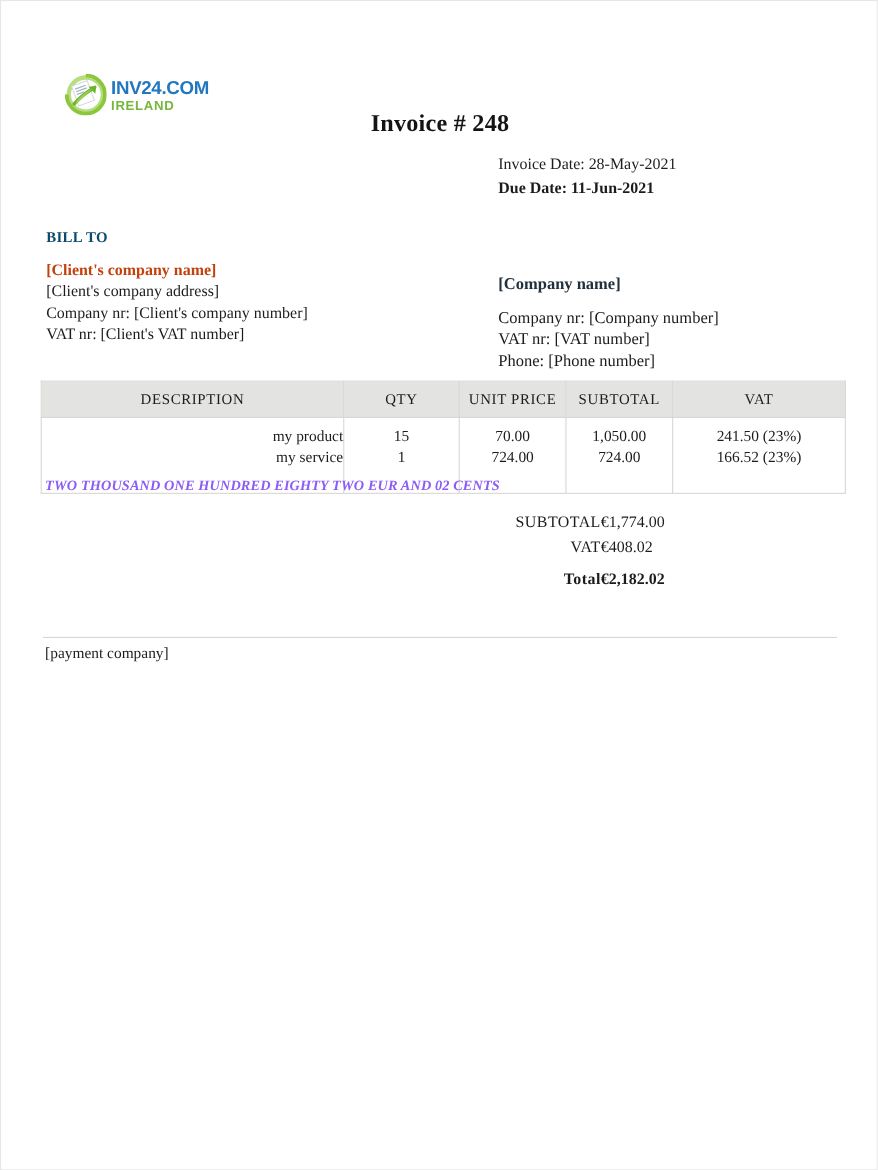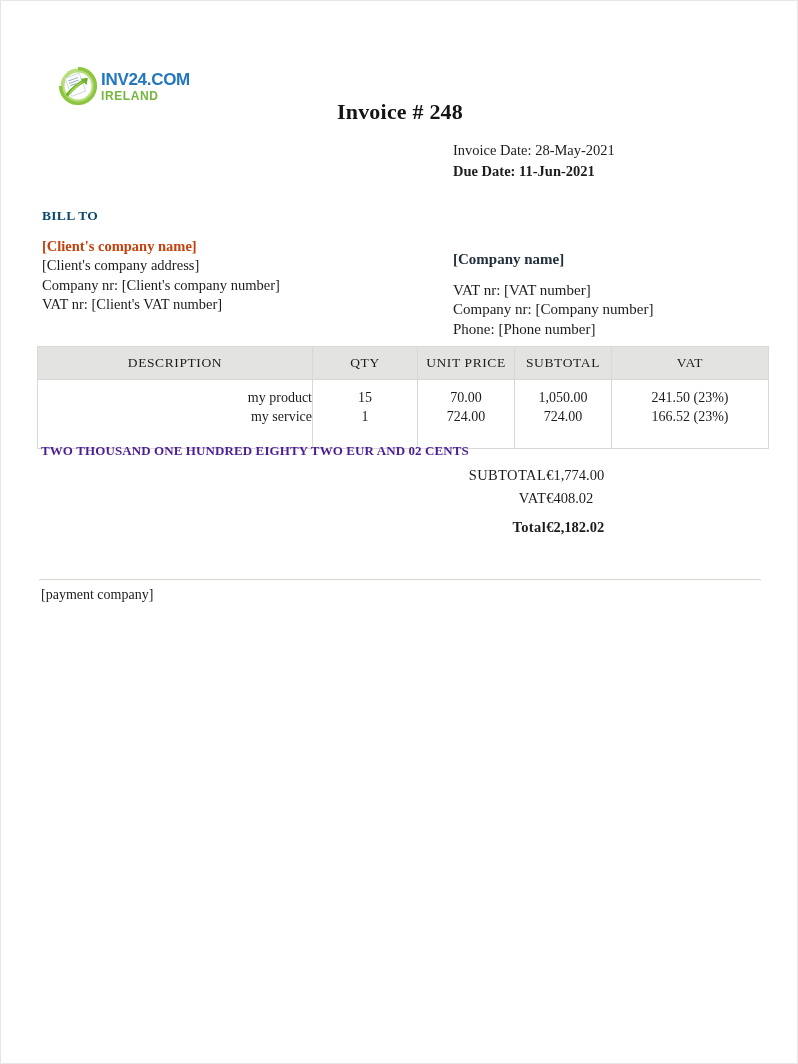--- a/index.html
+++ b/index.html
@@ -168,25 +168,26 @@
   .col-vat    { width: 156px; }
 
   .cell-desc  { padding-left: 8px; text-align: right; }
   .cell-num   { text-align: center; }
   .cell-line  { display: block; white-space: nowrap; }
 
   
   .in-words {
     position: absolute;
     left: 40px;
-    top: 442px;
+    top: 432px;
     font-size: 13px;
+    font-style: italic;
     font-weight: bold;
     letter-spacing: 0.1px;
-    color: #4c1d95;
+    color: #8b5cf6;
   }
 
   
   .totals {
     position: absolute;
     left: 400px;
     top: 466px;
     width: 358px;
     font-size: 14.5px;
   }
@@ -271,22 +272,22 @@
   <div class="bill-to-block">
     <div class="bill-to-label">BILL TO</div>
     <div class="party-name">[Client's company name]</div>
     <div class="party-line">[Client's company address]</div>
     <div class="party-line">Company nr: [Client's company number]</div>
     <div class="party-line">VAT nr: [Client's VAT number]</div>
   </div>
 
   <div class="company-block">
     <div class="party-name">[Company name]</div>
+    <div class="party-line">Company nr: [Company number]</div>
     <div class="party-line">VAT nr: [VAT number]</div>
-    <div class="party-line">Company nr: [Company number]</div>
     <div class="party-line">Phone: [Phone number]</div>
   </div>
 
   <table class="items">
     <thead>
       <tr>
         <th class="col-desc">DESCRIPTION</th>
         <th class="col-qty">QTY</th>
         <th class="col-price">UNIT PRICE</th>
         <th class="col-sub">SUBTOTAL</th>

